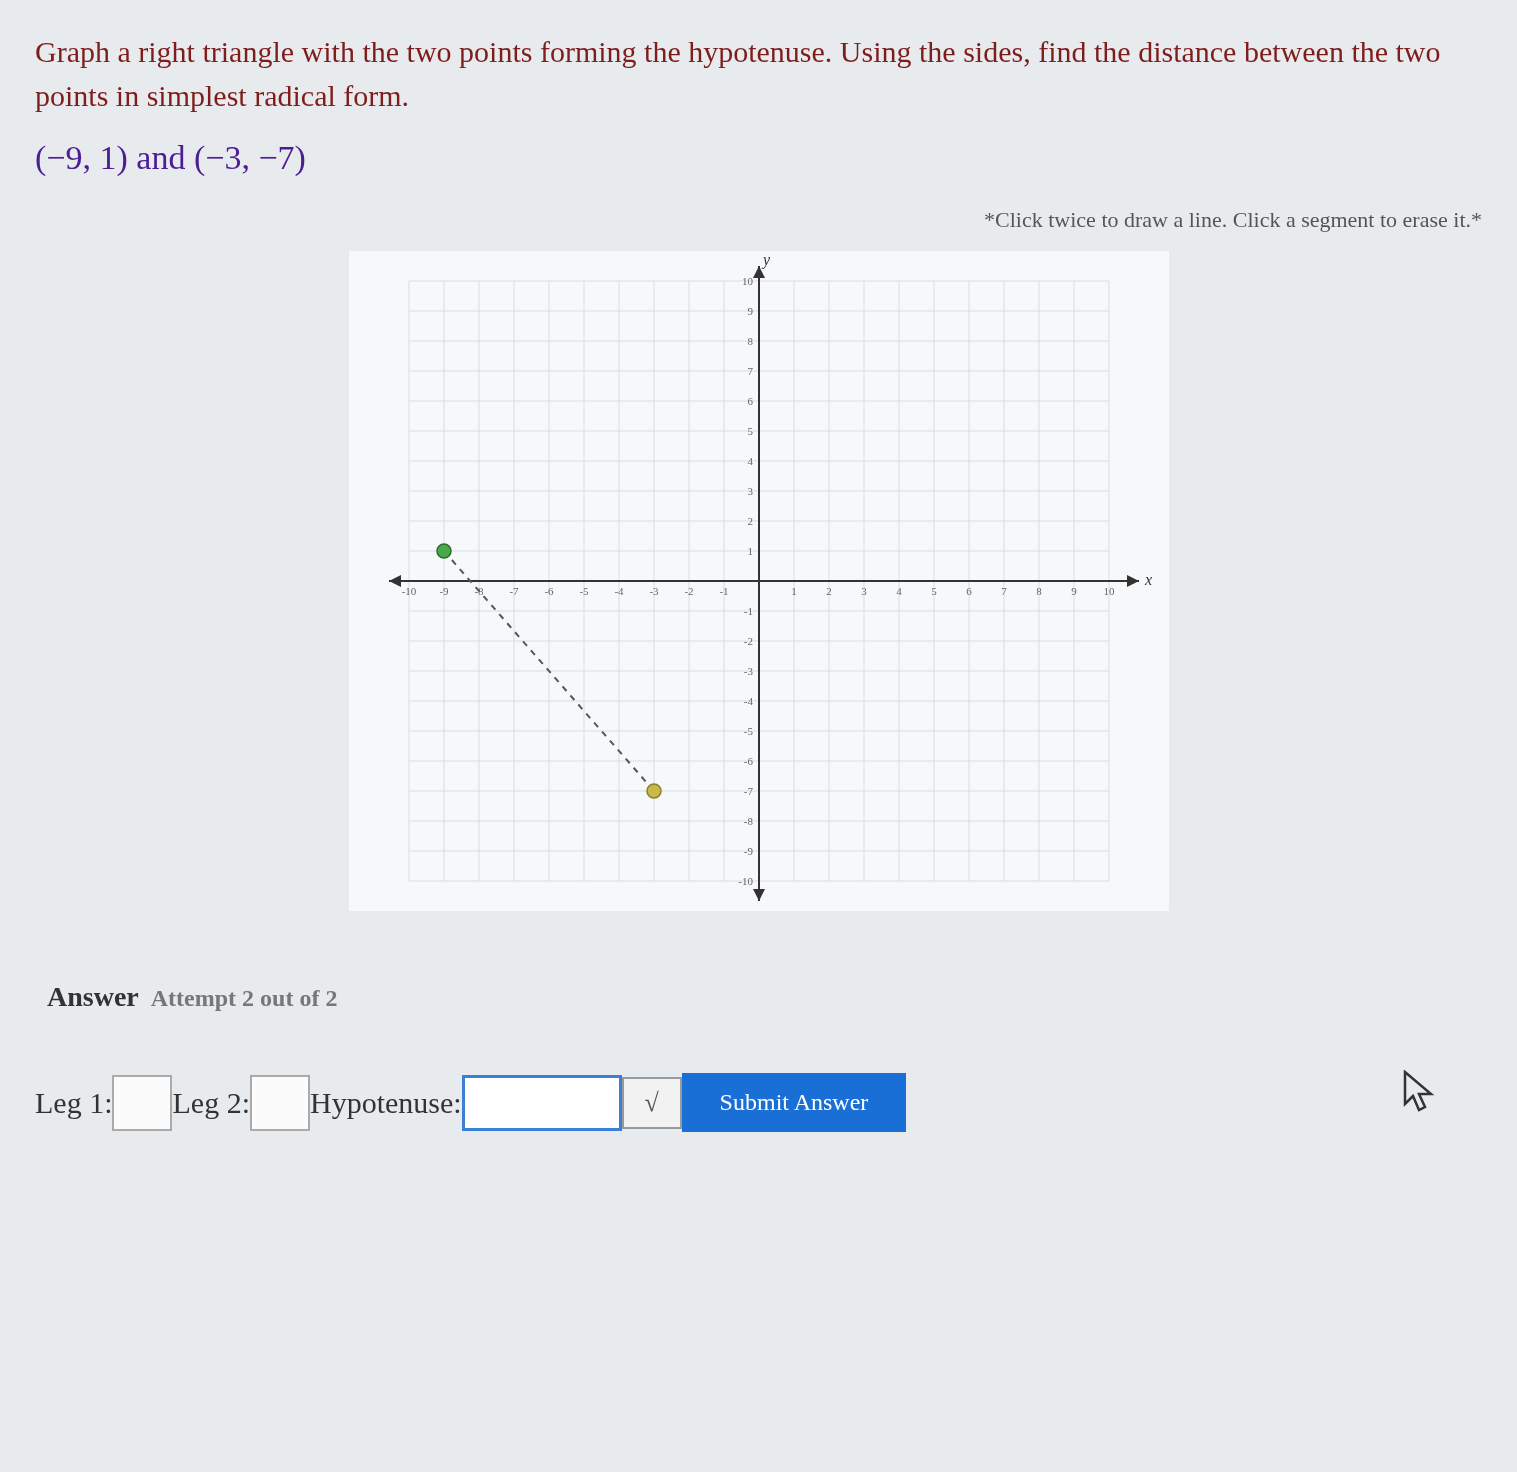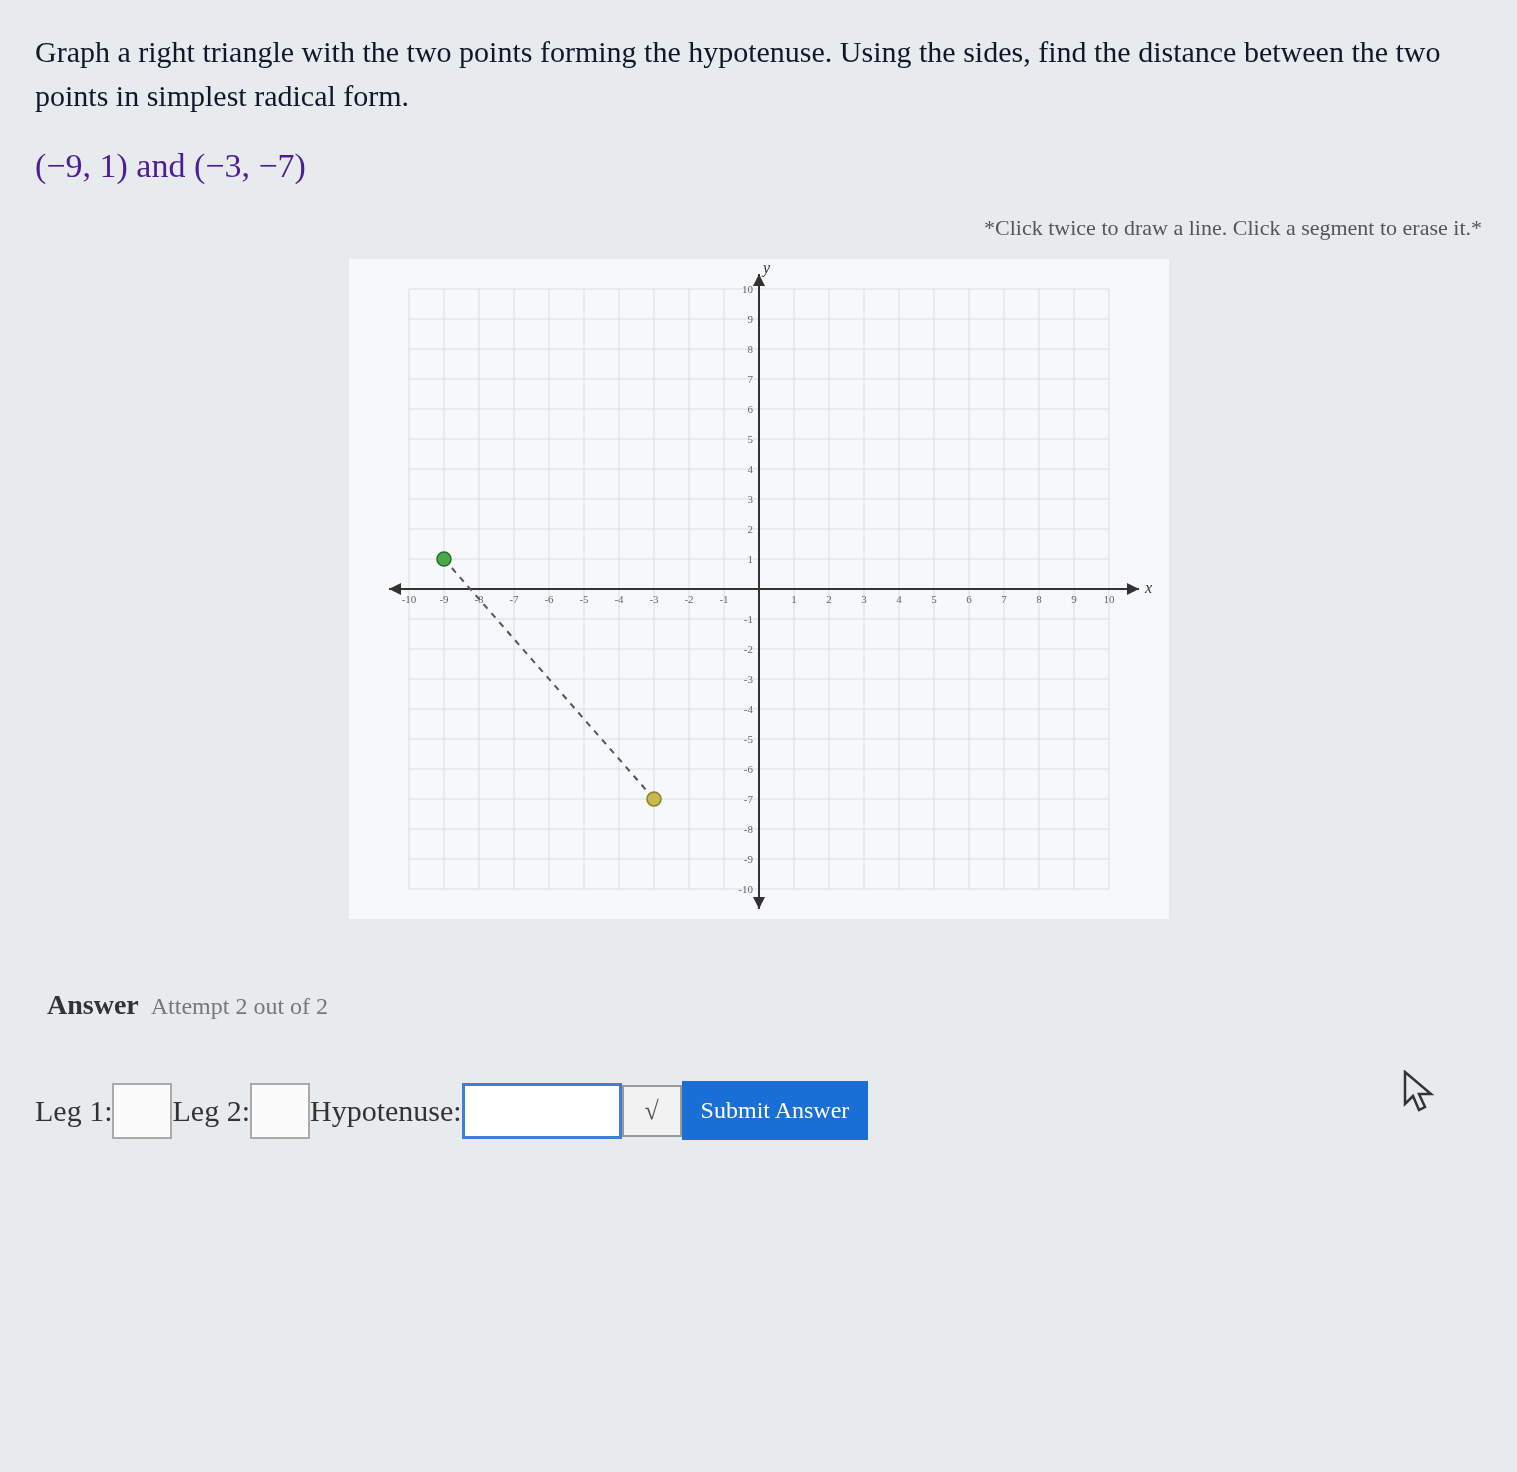--- a/index.html
+++ b/index.html
@@ -8,22 +8,22 @@
     background: #e8ebed;
     width: 1517px;
     height: 1472px;
     padding: 30px 35px;
     position: relative;
     color: #3a3a3a;
   }
   .question {
     font-size: 30px;
     line-height: 1.45;
-    color: #0f172a;
-    margin-bottom: 30px;
+    color: #7f1d1d;
+    margin-bottom: 22px;
   }
   .points-line {
     text-align: left;
     font-size: 34px;
     color: #4c1d95;
     margin-bottom: 30px;
     font-family: 'Times New Roman', serif;
   }
   .hint {
     text-align: right;
@@ -47,20 +47,21 @@
   .answer-label {
     font-size: 28px;
     color: #333;
     margin-left: 12px;
   }
   .answer-label b { font-weight: bold; }
   .attempt {
     font-size: 24px;
     color: #777;
     margin-left: 8px;
+    font-weight: bold;
   }
   .inputs-row {
     display: flex;
     align-items: center;
     gap: 0;
     font-size: 30px;
     color: #333;
     margin-top: 60px;
   }
   .small-input {
@@ -89,21 +90,21 @@
     display: flex;
     align-items: center;
     justify-content: center;
     cursor: pointer;
   }
   .submit-btn {
     background: #1a6fd6;
     color: #fff;
     border: none;
     font-size: 24px;
-    padding: 16px 19px;
+    padding: 16px 38px;
     cursor: pointer;
     font-family: Georgia, serif;
   }
   .cursor-icon {
     position: absolute;
     right: 80px;
     top: 1070px;
     font-size: 42px;
     color: #333;
   }

